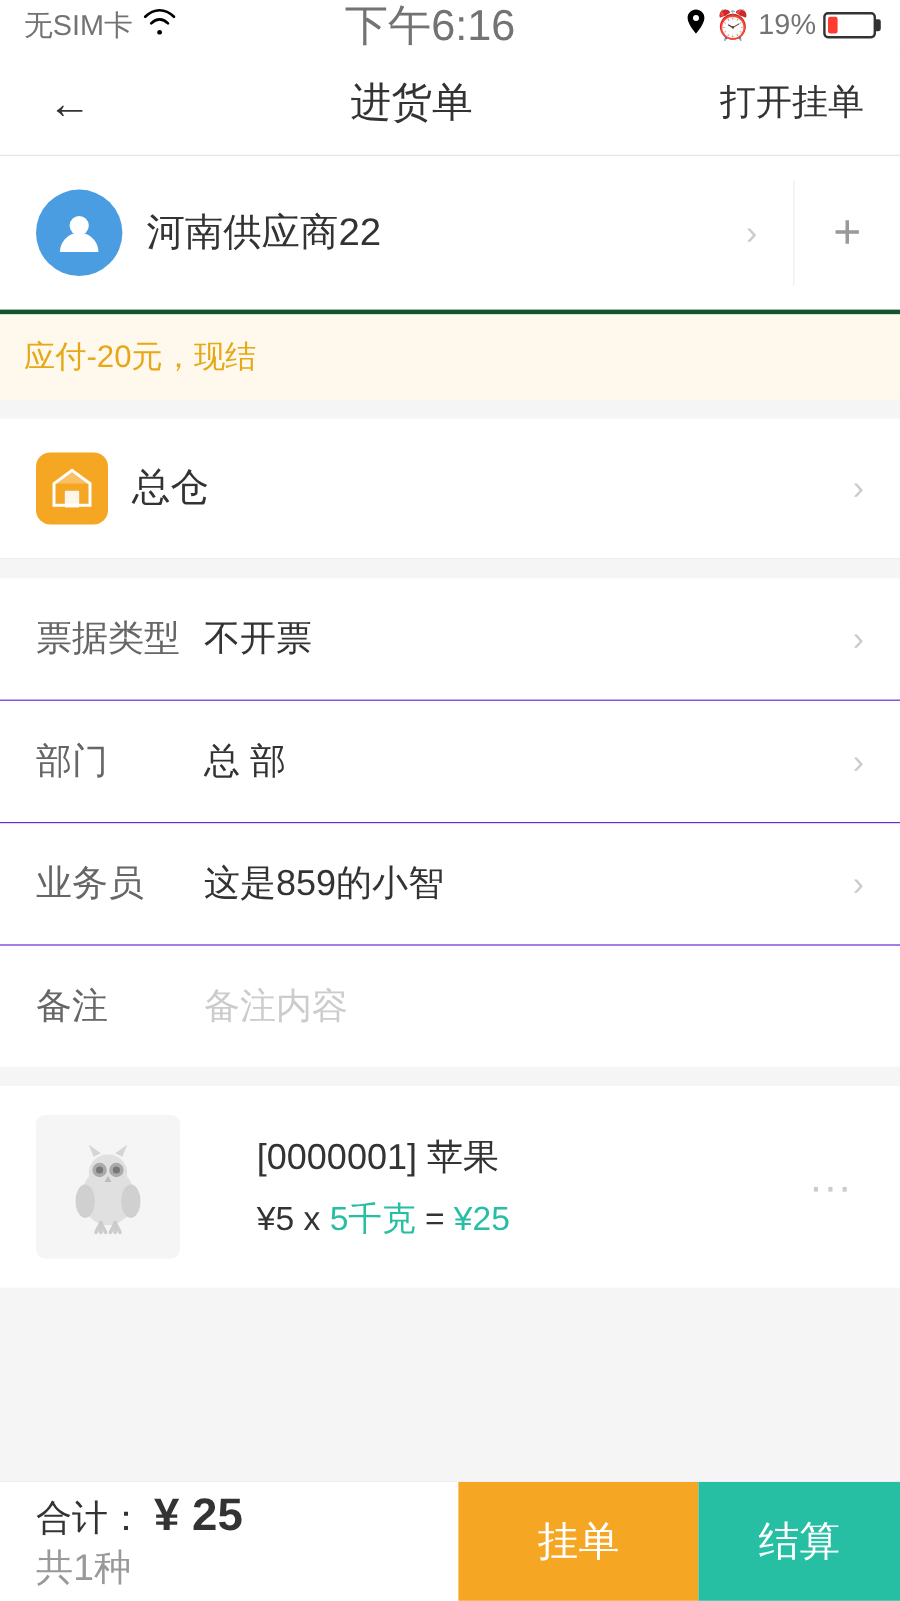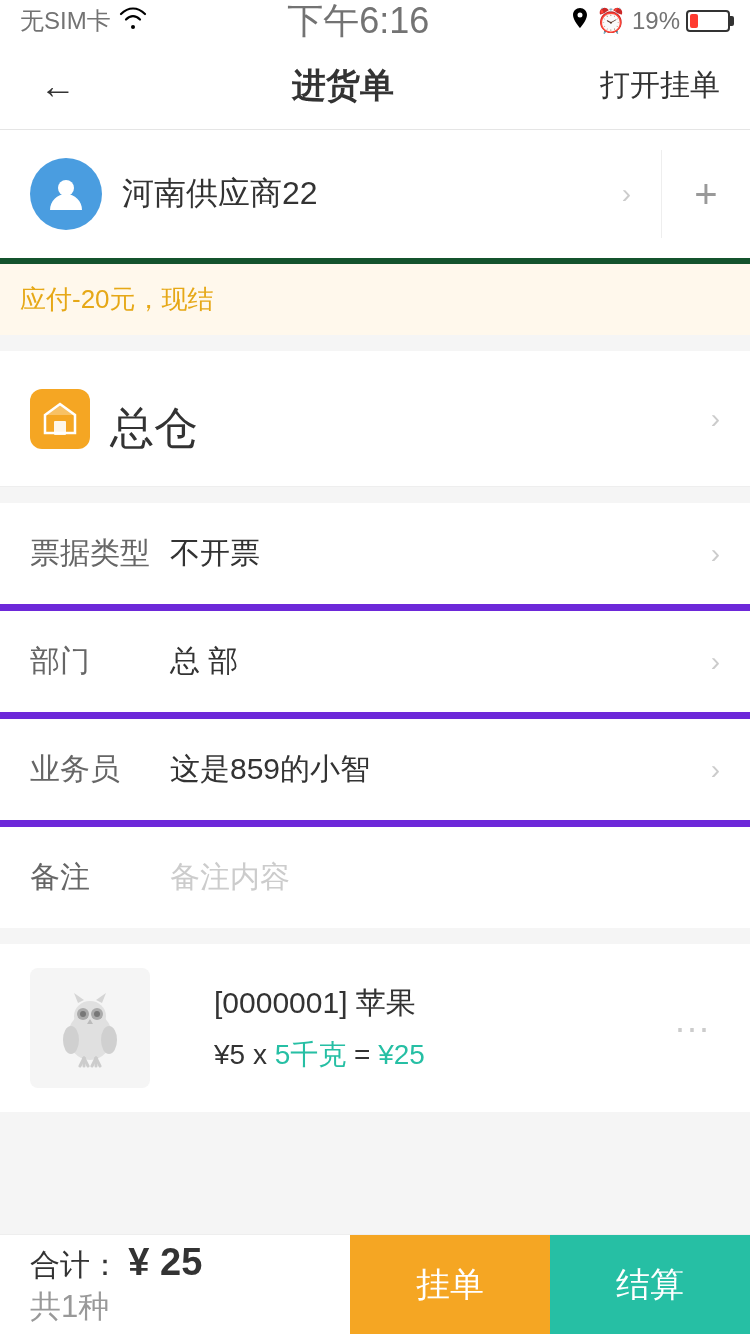--- a/index.html
+++ b/index.html
@@ -55,41 +55,41 @@
       border-bottom: 1px solid #e5e5e5;
     }
     .nav-back {
       font-size: 36px;
       color: #333;
       cursor: pointer;
       padding: 10px;
     }
     .nav-title {
       font-size: 34px;
-      font-weight: 700;
+      font-weight: 400;
       color: #333;
     }
     .nav-action {
       font-size: 30px;
       color: #333;
       cursor: pointer;
     }
 
     
     .content {
       background: #f5f5f5;
     }
 
     
     .supplier-section {
       background: #fff;
       margin-bottom: 0;
       display: flex;
       align-items: stretch;
-      border-bottom: 6px solid #14532d;
+      border-bottom: 4px solid #14532d;
     }
     .supplier-main {
       flex: 1;
       display: flex;
       align-items: center;
       padding: 28px 30px;
       cursor: pointer;
     }
     .supplier-avatar {
       width: 72px; height: 72px;
@@ -146,36 +146,35 @@
     .warehouse-icon {
       width: 60px; height: 60px;
       border-radius: 12px;
       background: #f5a623;
       display: flex; align-items: center; justify-content: center;
       margin-right: 20px;
       flex-shrink: 0;
     }
     .warehouse-icon svg { width: 36px; height: 36px; fill: #fff; }
     .row-item-label {
-      font-size: 44px;
-      color: #333;
-      flex: 1;
-      margin-top: 20px;
+      font-size: 32px;
+      color: #333;
+      flex: 1;
     }
 
     
     .form-section {
       background: #fff;
       margin-bottom: 16px;
     }
     .form-row {
       display: flex;
       align-items: center;
       padding: 30px 30px;
-      border-bottom: 7px solid #6d28d9;
+      border-bottom: 1px solid #6d28d9;
       cursor: pointer;
       min-height: 100px;
     }
     .form-row:last-child {
       border-bottom: none;
     }
     .form-label {
       font-size: 30px;
       color: #666;
       width: 140px;
@@ -320,21 +319,21 @@
       width: 200px;
       background: #f5a623;
       color: #fff;
       font-size: 34px;
       display: flex;
       align-items: center;
       justify-content: center;
       cursor: pointer;
     }
     .btn-settle {
-      width: 200px;
+      width: 168px;
       background: #26bfa4;
       color: #fff;
       font-size: 34px;
       display: flex;
       align-items: center;
       justify-content: center;
       cursor: pointer;
     }
   </style>
 </head>

